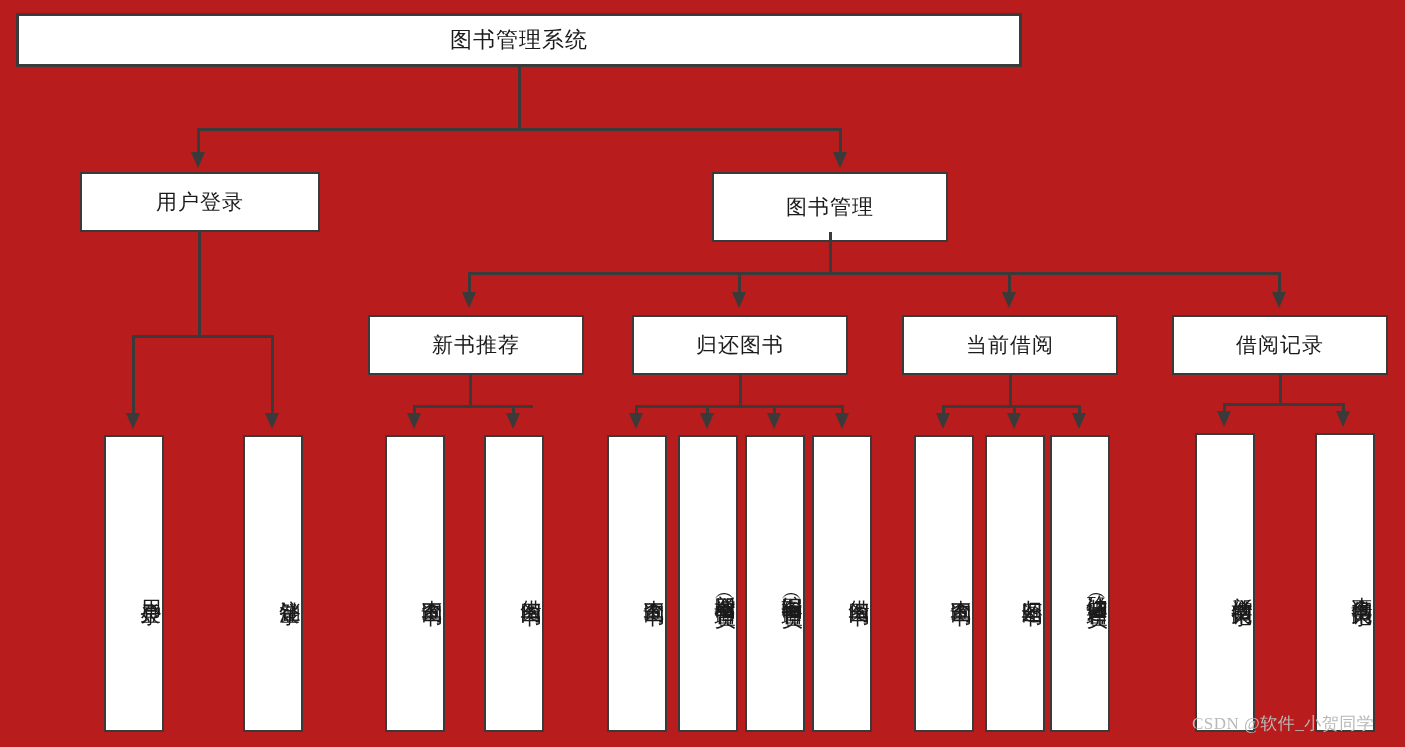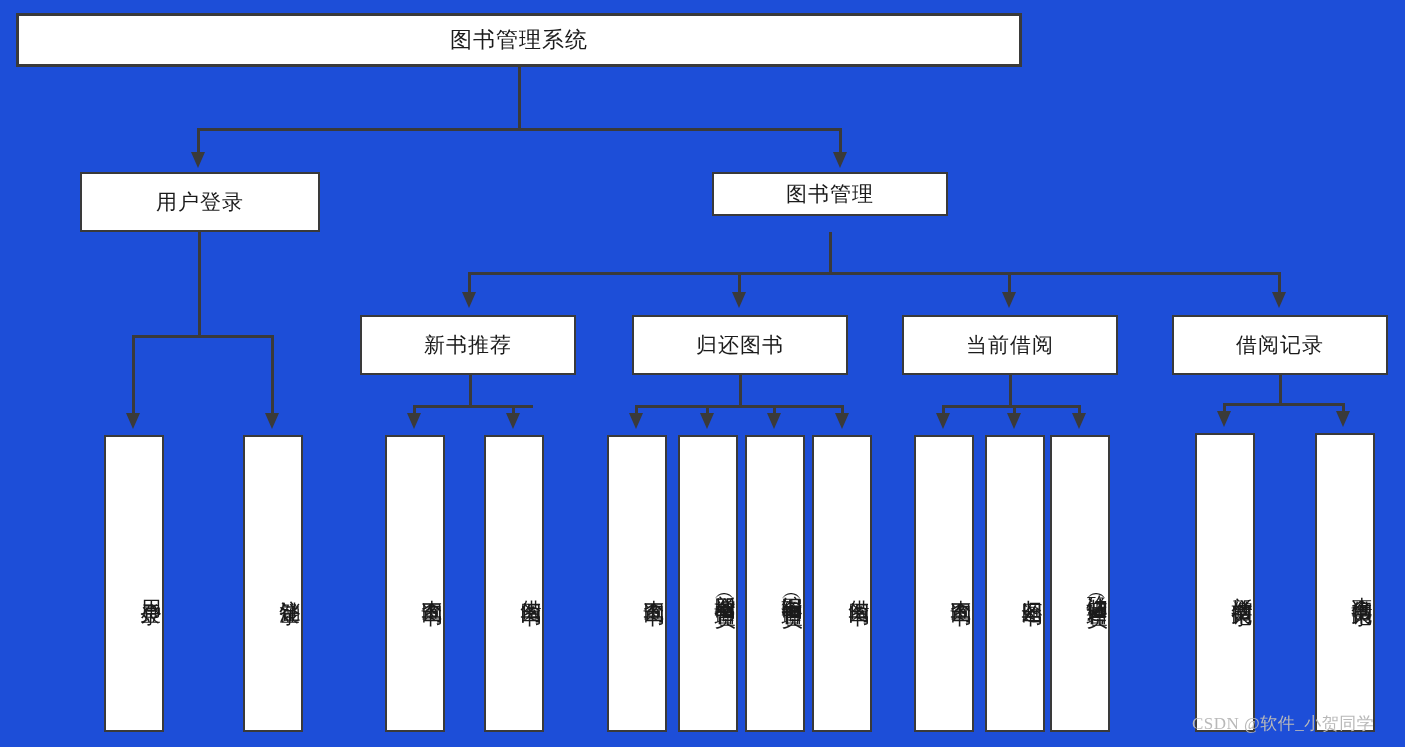--- a/index.html
+++ b/index.html
@@ -7,21 +7,21 @@
     padding: 0;
     background: #ffffff;
   }
   body {
     font-family: "Liberation Sans", "DejaVu Sans", sans-serif;
   }
   #canvas {
     position: relative;
     width: 1405px;
     height: 747px;
-    background: #1d4ed8;
+    background: #b91c1c;
     overflow: hidden;
   }
   .node {
     position: absolute;
     box-sizing: border-box;
     border: 2.5px solid #3a3a3a;
     background: #ffffff;
     display: flex;
     align-items: center;
     justify-content: center;
@@ -75,41 +75,41 @@
   <div class="node root horiz" style="left:16px;top:13px;width:1006px;height:54px;">图书管理系统</div>
 
   <div class="conn vline" style="left:518px;top:67px;height:63px;"></div>
   <div class="conn hline" style="left:197px;top:128px;width:644px;"></div>
   <div class="conn vline" style="left:197px;top:128px;height:25px;"></div>
   <div class="conn vline" style="left:839px;top:128px;height:25px;"></div>
   <div class="arrow" style="left:191px;top:152px;"></div>
   <div class="arrow" style="left:833px;top:152px;"></div>
 
   <div class="node horiz" style="left:80px;top:172px;width:240px;height:60px;">用户登录</div>
-  <div class="node horiz" style="left:712px;top:172px;width:236px;height:44px;">图书管理</div>
+  <div class="node horiz" style="left:712px;top:172px;width:236px;height:70px;">图书管理</div>
 
   <div class="conn vline" style="left:198px;top:232px;height:105px;"></div>
   <div class="conn hline" style="left:132px;top:335px;width:140px;"></div>
   <div class="conn vline" style="left:132px;top:335px;height:80px;"></div>
   <div class="conn vline" style="left:271px;top:335px;height:80px;"></div>
   <div class="arrow" style="left:126px;top:413px;"></div>
   <div class="arrow" style="left:265px;top:413px;"></div>
 
   <div class="conn vline" style="left:829px;top:232px;height:42px;"></div>
   <div class="conn hline" style="left:468px;top:272px;width:812px;"></div>
   <div class="conn vline" style="left:468px;top:272px;height:22px;"></div>
   <div class="conn vline" style="left:738px;top:272px;height:22px;"></div>
   <div class="conn vline" style="left:1008px;top:272px;height:22px;"></div>
   <div class="conn vline" style="left:1278px;top:272px;height:22px;"></div>
   <div class="arrow" style="left:462px;top:292px;"></div>
   <div class="arrow" style="left:732px;top:292px;"></div>
   <div class="arrow" style="left:1002px;top:292px;"></div>
   <div class="arrow" style="left:1272px;top:292px;"></div>
 
-  <div class="node horiz" style="left:360px;top:315px;width:216px;height:60px;">新书推荐</div>
+  <div class="node horiz" style="left:368px;top:315px;width:216px;height:60px;">新书推荐</div>
   <div class="node horiz" style="left:632px;top:315px;width:216px;height:60px;">归还图书</div>
   <div class="node horiz" style="left:1172px;top:315px;width:216px;height:60px;">借阅记录</div>
   <div class="node horiz" style="left:902px;top:315px;width:216px;height:60px;">当前借阅</div>
 
   <div class="conn vline" style="left:469px;top:375px;height:32px;"></div>
   <div class="conn hline" style="left:413px;top:405px;width:120px;"></div>
   <div class="conn vline" style="left:413px;top:405px;height:10px;"></div>
   <div class="conn vline" style="left:512px;top:405px;height:10px;"></div>
   <div class="arrow" style="left:407px;top:413px;"></div>
   <div class="arrow" style="left:506px;top:413px;"></div>

